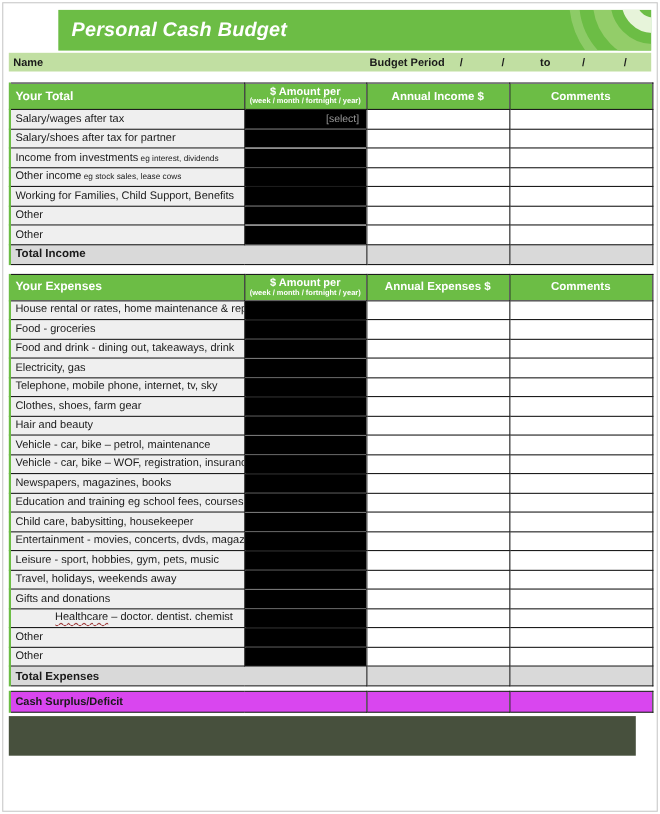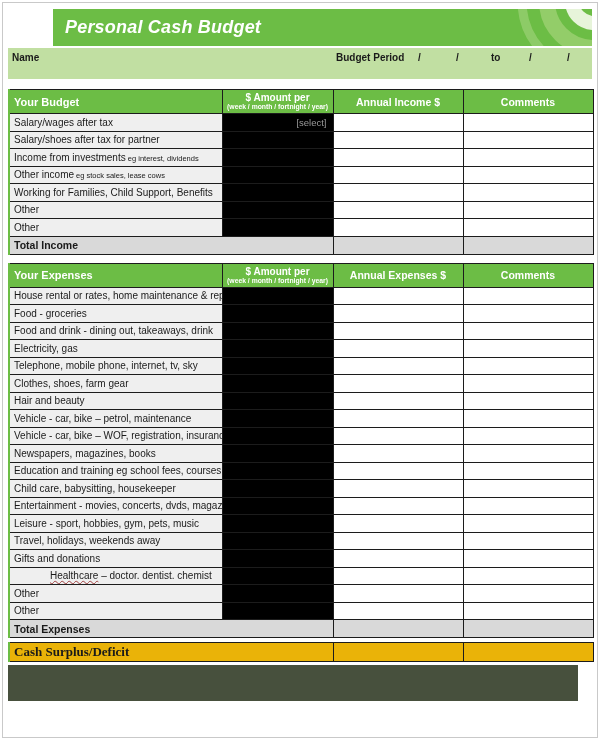--- a/index.html
+++ b/index.html
@@ -5,21 +5,21 @@
   html,body{margin:0;padding:0;background:#fff;}
   body{width:600px;height:740px;overflow:hidden;font-family:"Liberation Sans",sans-serif;color:#1a1a1a;}
   .page{box-sizing:border-box;margin:2px;border:1px solid #c9c9c9;width:596px;height:736px;padding:6px 5px 0 5px;background:#fff;}
 
   
   .title-bar{position:relative;height:37px;background:var(--brand_green,#6cbd45);overflow:hidden;margin-left:45px;}
   .title-bar h1{margin:0;line-height:37px;padding-left:12px;font-size:18px;font-style:italic;font-weight:bold;color:#fff;letter-spacing:.2px;}
   .swoosh{position:absolute;top:0;right:0;height:37px;width:140px;}
 
   
-  .meta-bar{position:relative;height:31px;margin-top:2px;background:var(--light_green,#c1dfa2);font-size:10px;font-weight:bold;text-align:center;}
+  .meta-bar{position:relative;height:17px;margin-top:2px;background:var(--light_green,#c1dfa2);font-size:10px;font-weight:bold;text-align:center;}
   .meta-bar .name{position:absolute;left:4px;top:4px;}
   .meta-bar .bp-label{position:absolute;left:328px;top:4px;}
   .meta-bar .sep0{position:absolute;left:410px;top:4px;}
   .meta-bar .sep1{position:absolute;left:448px;top:4px;}
   .meta-bar .sep2{position:absolute;left:483px;top:4px;}
   .meta-bar .sep3{position:absolute;left:521px;top:4px;}
   .meta-bar .sep4{position:absolute;left:559px;top:4px;}
 
   
   table{border-collapse:collapse;table-layout:fixed;width:584px;}
@@ -36,21 +36,21 @@
   td.c-amount.select{color:var(--select_placeholder,#999);font-size:9.5px;}
   td.c-annual,td.c-comments{background:#fff;}
   .note{font-size:7.5px;font-weight:normal;}
   tr.total-row td{background:#d9d9d9;font-weight:bold;font-size:10.5px;height:18px;}
   tr.total-row td.t-label{padding-left:4px;}
   .wavy{text-decoration:underline;text-decoration-style:wavy;text-decoration-color:#a04040;text-decoration-thickness:1px;text-underline-offset:1px;padding-left:36px;}
 
   .gap-income{margin-top:10px;}
   .gap-expenses{margin-top:8px;}
   table.surplus{margin-top:4px;}
-  table.surplus td{background:#eab308;font-weight:bold;font-size:13px;height:19px;font-family:Liberation Serif, serif;}
+  table.surplus td{background:#d946ef;font-weight:bold;font-size:10px;height:19px;}
   table.surplus td.t-label{padding-left:4px;}
 
   .footer-bar{margin-top:3px;height:36px;width:570px;background:var(--footer_olive,#47503d);}
 </style>
 </head>
 <body>
 
 <div class="page">
 
   <div class="title-bar">
@@ -74,21 +74,21 @@
 
   <table class="budget gap-income">
     <colgroup>
         <col style="width:213px">
         <col style="width:111px">
         <col style="width:130px">
         <col style="width:130px">
       </colgroup>
     <thead>
       <tr>
-        <th class="h-section">Your Budget</th>
+        <th class="h-section">Your Total</th>
         <th class="h-col">
           <span class="amt-top">$ Amount per</span>
           <span class="amt-sub">(week / month / fortnight / year)</span>
         </th>
         <th class="h-col">Annual Income $</th>
         <th class="h-col">Comments</th>
       </tr>
     </thead>
     <tbody id="income-body">
         <tr>

